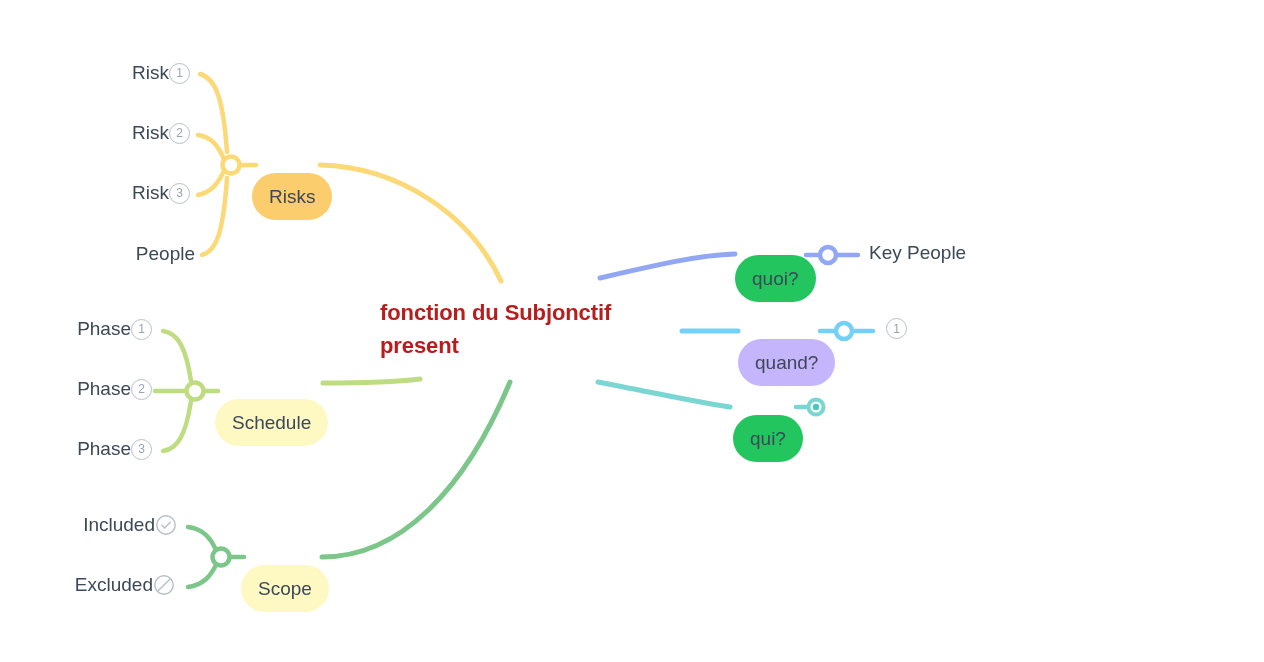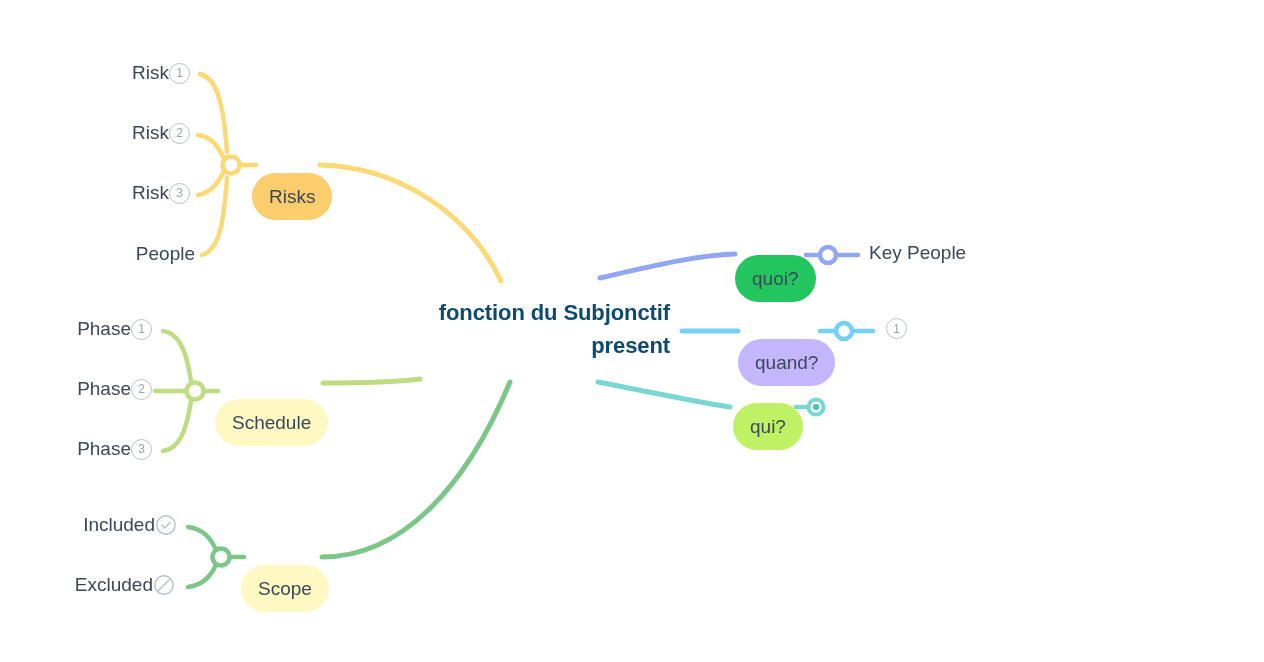--- a/index.html
+++ b/index.html
@@ -28,25 +28,25 @@
     width: 1264px;
     height: 662px;
     pointer-events: none;
   }
   
   .central {
     position: absolute;
     left: 380px;
     top: 296px;
     width: 290px;
-    text-align: right;
+    text-align: left;
     font-size: 22px;
     font-weight: bold;
     line-height: 1.52;
-    color: #0c4a6e;
+    color: #b91c1c;
     letter-spacing: -0.1px;
   }
   
   .pill {
     position: absolute;
     display: flex;
     align-items: center;
     justify-content: center;
     height: 47px;
     border-radius: 24px;
@@ -216,17 +216,17 @@
     <span>Key People</span>
   </div>
 
   <div class="pill" style="left:738px; top:308px; background:#c4b5fd;">
     <span>quand?</span>
   </div>
   <div class="leaf" style="left:886px; top:318px;">
     <span class="badge-num">1</span>
   </div>
 
-  <div class="pill" style="left:733px; top:372px; background:#bef264;">
+  <div class="pill" style="left:733px; top:384px; background:#22c55e;">
     <span>qui?</span>
   </div>
 
 </div>
 
 </body></html>

